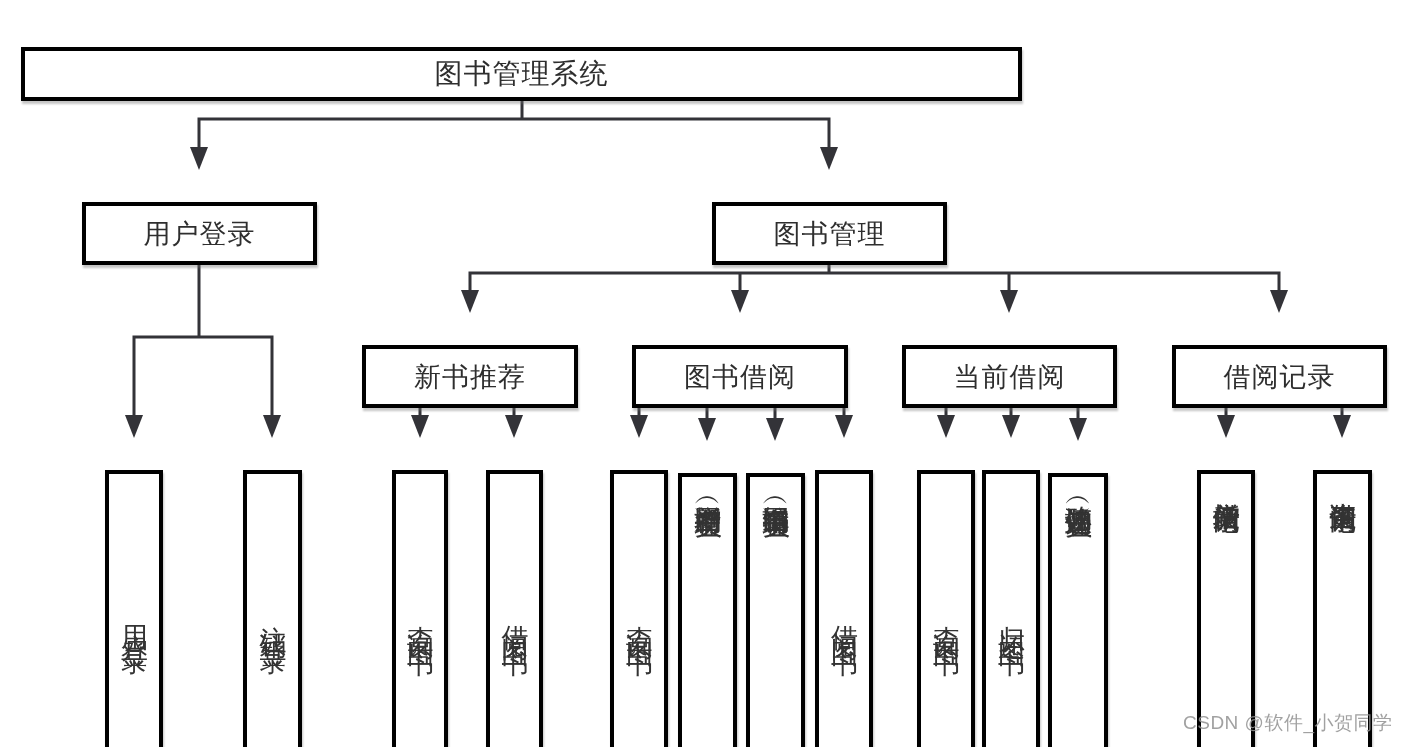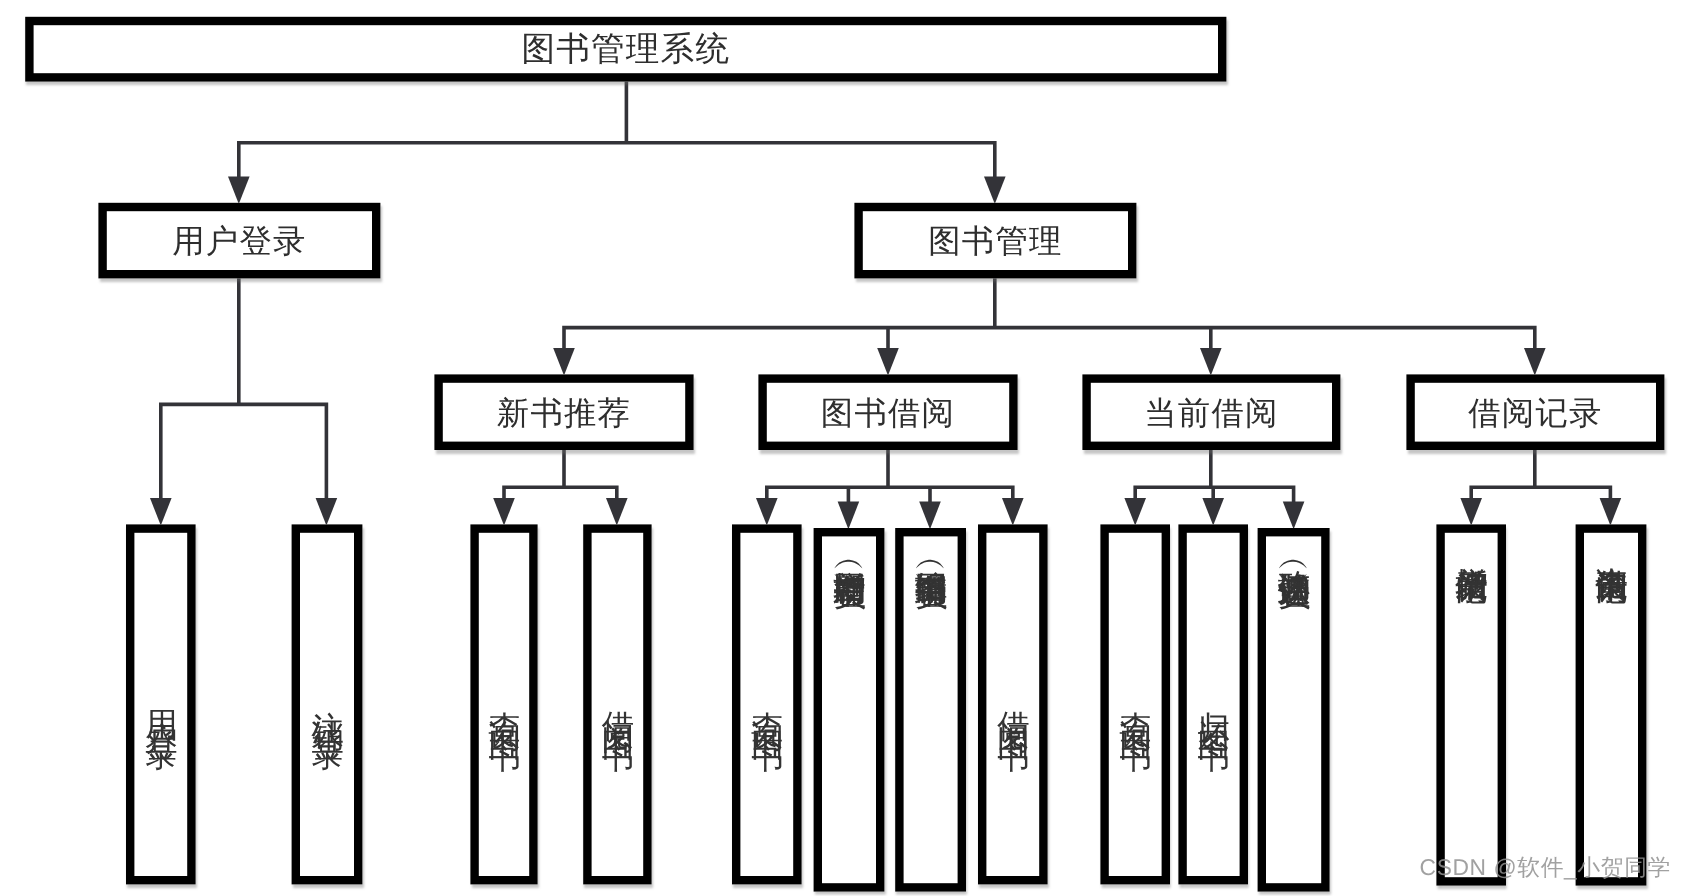--- a/index.html
+++ b/index.html
@@ -3,22 +3,23 @@
 <meta charset="utf-8">
 <style>
   html,body { margin:0; padding:0; background:#ffffff; }
   .stage {
     position:relative; width:1405px; height:747px; background:#ffffff;
     font-family:"Liberation Sans", sans-serif; overflow:hidden; color:#2e2e2e;
   }
   .wires { position:absolute; left:0; top:0; width:1405px; height:747px; }
   .node {
     position:absolute; box-sizing:border-box; background:#ffffff;
-    border:7px solid #000000; display:flex; align-items:center; justify-content:center;
+    border:4px solid #000000; display:flex; align-items:center; justify-content:center;
     box-shadow:1px 3px 2px rgba(110,110,110,0.40);
+    margin-top:33px;
   }
   .hlabel { font-size:27px; letter-spacing:1px; color:#2e2e2e; white-space:nowrap; }
   .root .hlabel { font-size:28px; }
   .leaf { align-items:center; }
   .vtext {
     writing-mode:vertical-rl; text-orientation:mixed;
     font-size:27px; letter-spacing:8px; color:#333333; line-height:1;
   }
   .leaf.long { align-items:flex-start; }
   .leaf.long .vtext { letter-spacing:1px; padding-top:7px; }

